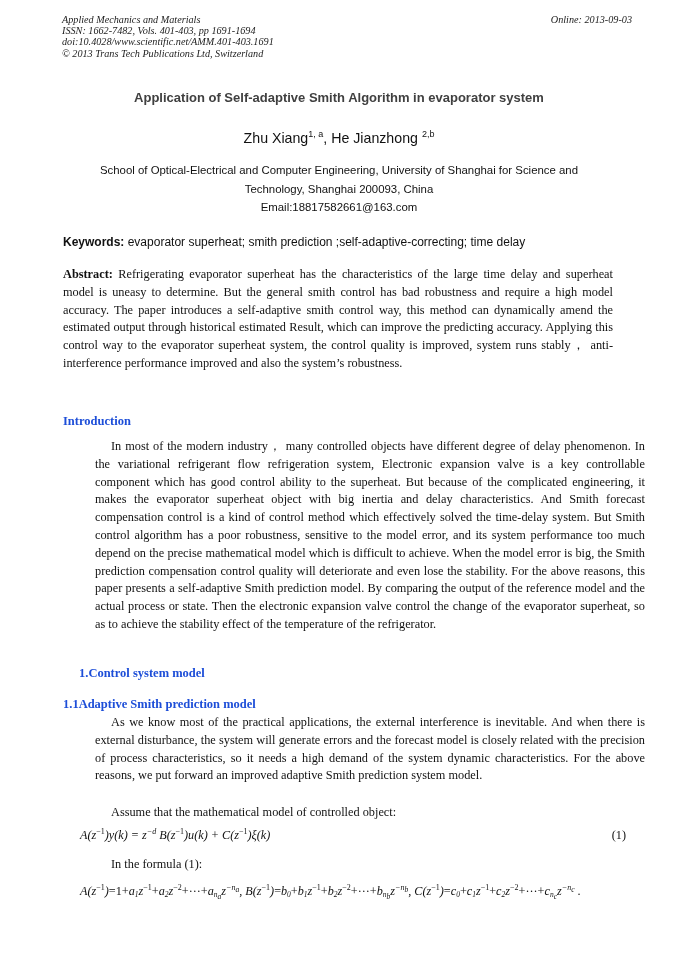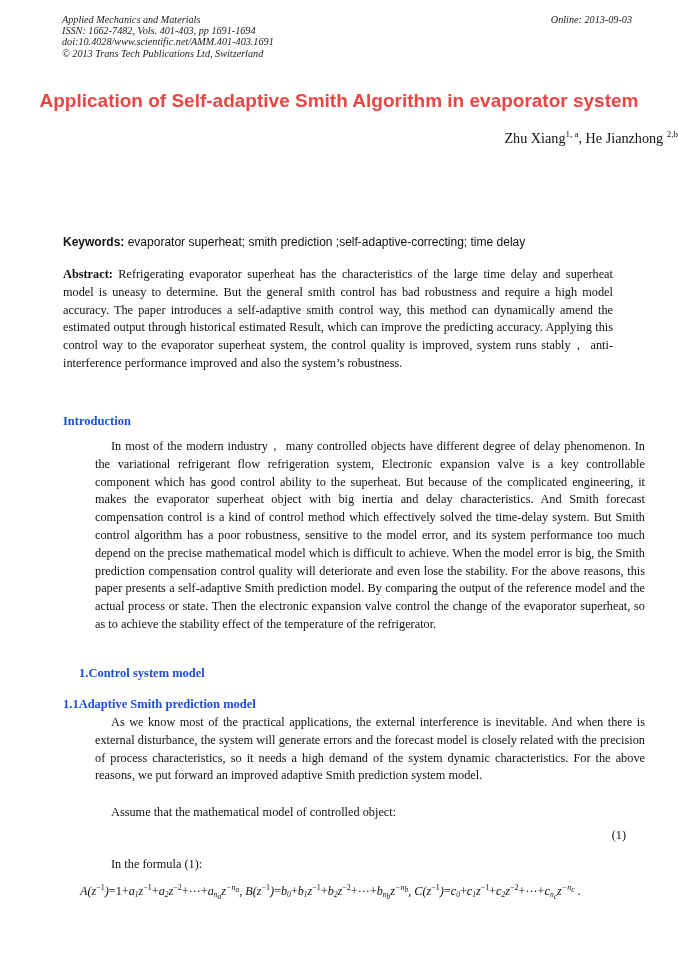--- a/index.html
+++ b/index.html
@@ -14,25 +14,25 @@
   .header-left div { white-space: nowrap; }
   .header-right {
     position: absolute; right: 62px; top: 14px;
     font-family: "Liberation Serif", serif; font-style: italic;
     font-size: 10.2px; line-height: 11.2px; color: #222;
   }
 
   .title {
     position: absolute; left: 0; width: 678px; top: 90px; text-align: center;
     font-family: "Liberation Sans", sans-serif; font-weight: bold;
-    font-size: 19px; color: #ef4444;
+    font-size: 13px; color: #404040;
   }
   .authors {
-    position: absolute; left: 0; width: 678px; top: 130px; text-align: right;
-    font-family: Liberation Serif, serif; font-size: 14.2px; color: #111;
+    position: absolute; left: 0; width: 678px; top: 130px; text-align: center;
+    font-family: Liberation Sans, sans-serif; font-size: 14.2px; color: #111;
   }
   .authors sup { font-size: 9px; vertical-align: 6px; line-height: 0; }
   .affil {
     position: absolute; left: 64px; width: 550px; top: 161px; text-align: center;
     font-family: "Liberation Sans", sans-serif; font-size: 11.4px; line-height: 18.6px; color: #111;
   }
 
   .keywords {
     position: absolute; left: 63px; top: 235px; width: 560px;
     font-family: "Liberation Sans", sans-serif; font-size: 12px; color: #111; white-space: nowrap;
@@ -79,36 +79,42 @@
     <div>© 2013 Trans Tech Publications Ltd, Switzerland</div>
   </div>
   <div class="header-right">Online: 2013-09-03</div>
 
   <div class="title">Application of Self-adaptive Smith Algorithm in evaporator system</div>
 
   <div class="authors">
     <span>Zhu Xiang</span><sup>1, a</sup><span>, </span><span>He Jianzhong</span>&nbsp;<sup>2,b</sup>
   </div>
 
+  <div class="affil">
+    <div>School of Optical-Electrical and Computer Engineering, University of Shanghai for Science and</div>
+    <div>Technology, Shanghai 200093, China</div>
+    <div>Email:18817582661@163.com</div>
+  </div>
 
   <div class="keywords">
     <b>Keywords:</b><span> evaporator superheat; smith prediction ;self-adaptive-correcting; time delay</span>
   </div>
 
   <div class="para" style="top:266px;">
     <b>Abstract:</b><span> Refrigerating evaporator superheat has the characteristics of the large time delay and superheat model is uneasy to determine. But the general smith control has bad robustness and require a high model accuracy. The paper introduces a self-adaptive smith control way, this method can dynamically amend the estimated output through historical estimated Result, which can improve the predicting accuracy. Applying this control way to the evaporator superheat system, the control quality is improved, system runs stably， anti-interference performance improved and also the system’s robustness.</span>
   </div>
 
   <div class="heading" style="top:414px;">Introduction</div>
   <div class="para indent" style="top:438px;">In most of the modern industry， many controlled objects have different degree of delay phenomenon. In the variational refrigerant flow refrigeration system, Electronic expansion valve is a key controllable component which has good control ability to the superheat. But because of the complicated engineering, it makes the evaporator superheat object with big inertia and delay characteristics. And Smith forecast compensation control is a kind of control method which effectively solved the time-delay system. But Smith control algorithm has a poor robustness, sensitive to the model error, and its system performance too much depend on the precise mathematical model which is difficult to achieve. When the model error is big, the Smith prediction compensation control quality will deteriorate and even lose the stability. For the above reasons, this paper presents a self-adaptive Smith prediction model. By comparing the output of the reference model and the actual process or state. Then the electronic expansion valve control the change of the evaporator superheat, so as to achieve the stability effect of the temperature of the refrigerator.</div>
 
   <div class="heading" style="top:666px;margin-left:16px;">1.Control system model</div>
   <div class="heading" style="top:697px;">1.1Adaptive Smith prediction model</div>
   <div class="para indent" style="top:714px;">As we know most of the practical applications, the external interference is inevitable. And when there is external disturbance, the system will generate errors and the forecast model is closely related with the precision of process characteristics, so it needs a high demand of the system dynamic characteristics. For the above reasons, we put forward an improved adaptive Smith prediction system model.</div>
   <div class="para indent" style="top:804px;">Assume that the mathematical model of controlled object:</div>
 
+  <div class="formula" style="top:828px;">A(z<sup>−1</sup>)y(k) = z<sup class="it-sup">−d</sup> B(z<sup>−1</sup>)u(k) + C(z<sup>−1</sup>)ξ(k)</div>
   <div class="eqnum" style="top:828px;">(1)</div>
 
   <div class="para indent" style="top:856px;font-family:Liberation Serif, serif;">In the formula (1):</div>
 
   <div class="formula" style="top:884px;">A(z<sup>−1</sup>)<span class="rm">=1+</span>a<sub>1</sub>z<sup>−1</sup><span class="rm">+</span>a<sub>2</sub>z<sup>−2</sup><span class="rm">+···+</span>a<sub>n<sub>a</sub></sub>z<sup class="it-sup">−n<sub>a</sub></sup><span class="rm">, </span>B(z<sup>−1</sup>)<span class="rm">=</span>b<sub>0</sub><span class="rm">+</span>b<sub>1</sub>z<sup>−1</sup><span class="rm">+</span>b<sub>2</sub>z<sup>−2</sup><span class="rm">+···+</span>b<sub>n<sub>b</sub></sub>z<sup class="it-sup">−n<sub>b</sub></sup><span class="rm">, </span>C(z<sup>−1</sup>)<span class="rm">=</span>c<sub>0</sub><span class="rm">+</span>c<sub>1</sub>z<sup>−1</sup><span class="rm">+</span>c<sub>2</sub>z<sup>−2</sup><span class="rm">+···+</span>c<sub>n<sub>c</sub></sub>z<sup class="it-sup">−n<sub>c</sub></sup><span class="rm"> .</span></div>
 
 </div>
 
 </body></html>

